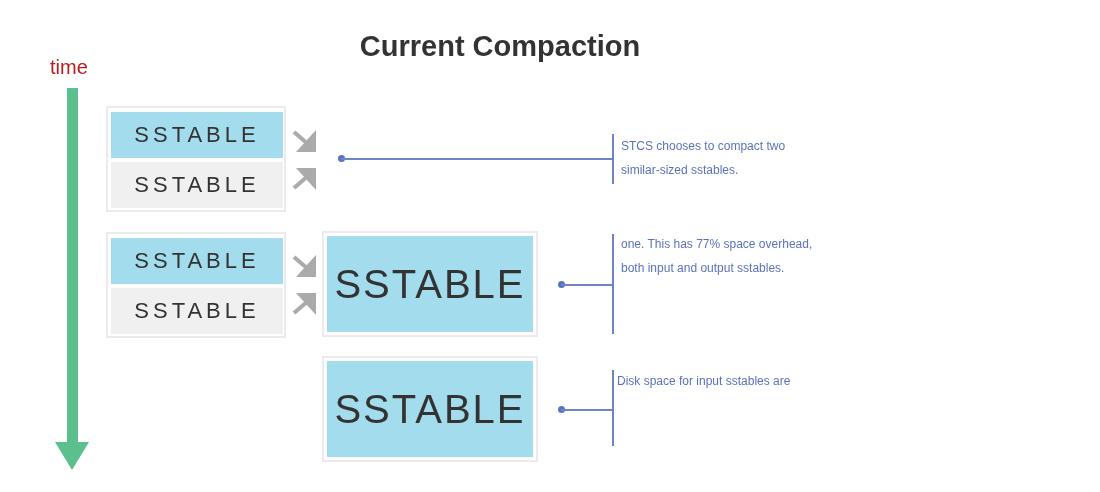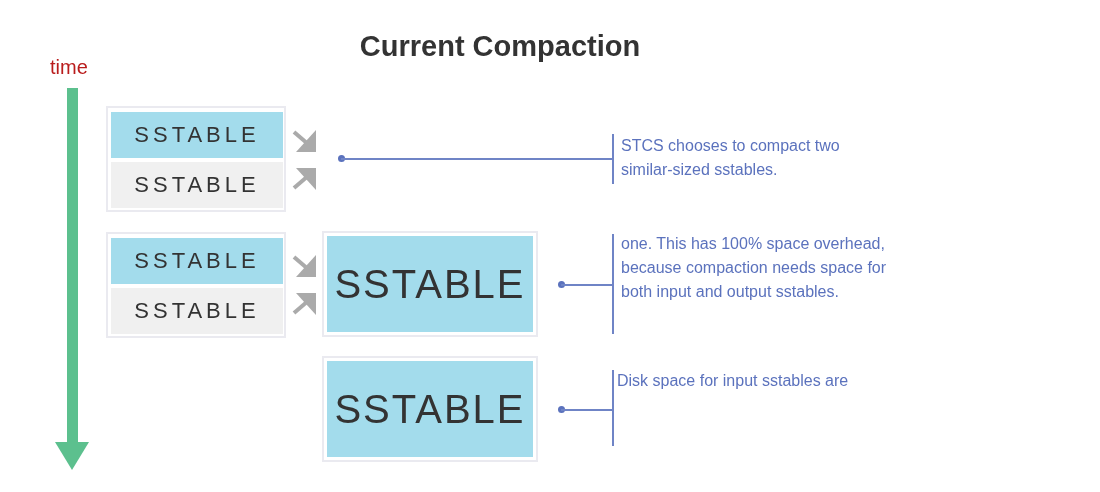--- a/index.html
+++ b/index.html
@@ -16,21 +16,21 @@
     .group { border: 2px solid #eaeaf0; background: #fff; box-sizing: border-box; }
     .cell { position: absolute; left: 3px; width: 172px; height: 46px;
             display: flex; align-items: center; justify-content: center;
             font-size: 22px; letter-spacing: 4px; color: #333; }
     .cyan { background: #a3dcec; }
     .gray { background: #f0f0f0; }
     .big { border: 2px solid #eaeaf0; box-sizing: border-box; background:#fff; }
     .big-inner { position: absolute; left: 3px; top: 3px; right: 3px; bottom: 3px;
                  background: #a3dcec; display: flex; align-items: center; justify-content: center;
                  font-size: 40px; letter-spacing: 2px; color: #333; }
-    .note { font-size: 16px; line-height: 24px; color: #5b72bd; }
+    .note { font-size: 12px; line-height: 24px; color: #5b72bd; }
     .hline { height: 1.5px; background: #6f84c6; }
     .vline { width: 1.5px; background: #6f84c6; }
     .dot { width: 7px; height: 7px; border-radius: 50%; background: #5b72bd; }
   </style>
 </head>
 <body>
 
 <div class="abs title">Current Compaction</div>
 
 <div class="abs time-label">time</div>
@@ -65,22 +65,21 @@
   <line x1="4" y1="62" x2="18" y2="50" stroke="#aaa" stroke-width="4"></line>
   <polygon points="26,64 26,42 6,42" fill="#aaa"></polygon>
 </svg>
 <div class="abs big" style="left:322px;top:231px;width:216px;height:106px;">
   <div class="big-inner">SSTABLE</div>
 </div>
 <div class="abs dot" style="left:558px;top:281px;"></div>
 <div class="abs hline" style="left:561px;top:284px;width:51px;"></div>
 <div class="abs vline" style="left:612px;top:234px;height:100px;"></div>
 <div class="abs note" style="left:621px;top:232px;">
-  <div>one. This has 100% space overhead,</div>
-  <div>because compaction needs space for</div>
+  <div>one. This has 77% space overhead,</div>
   <div>both input and output sstables.</div>
 </div>
 
 <div class="abs big" style="left:322px;top:356px;width:216px;height:106px;">
   <div class="big-inner">SSTABLE</div>
 </div>
 <div class="abs dot" style="left:558px;top:406px;"></div>
 <div class="abs hline" style="left:561px;top:409px;width:51px;"></div>
 <div class="abs vline" style="left:612px;top:370px;height:76px;"></div>
 <div class="abs note" style="left:617px;top:369px;">

